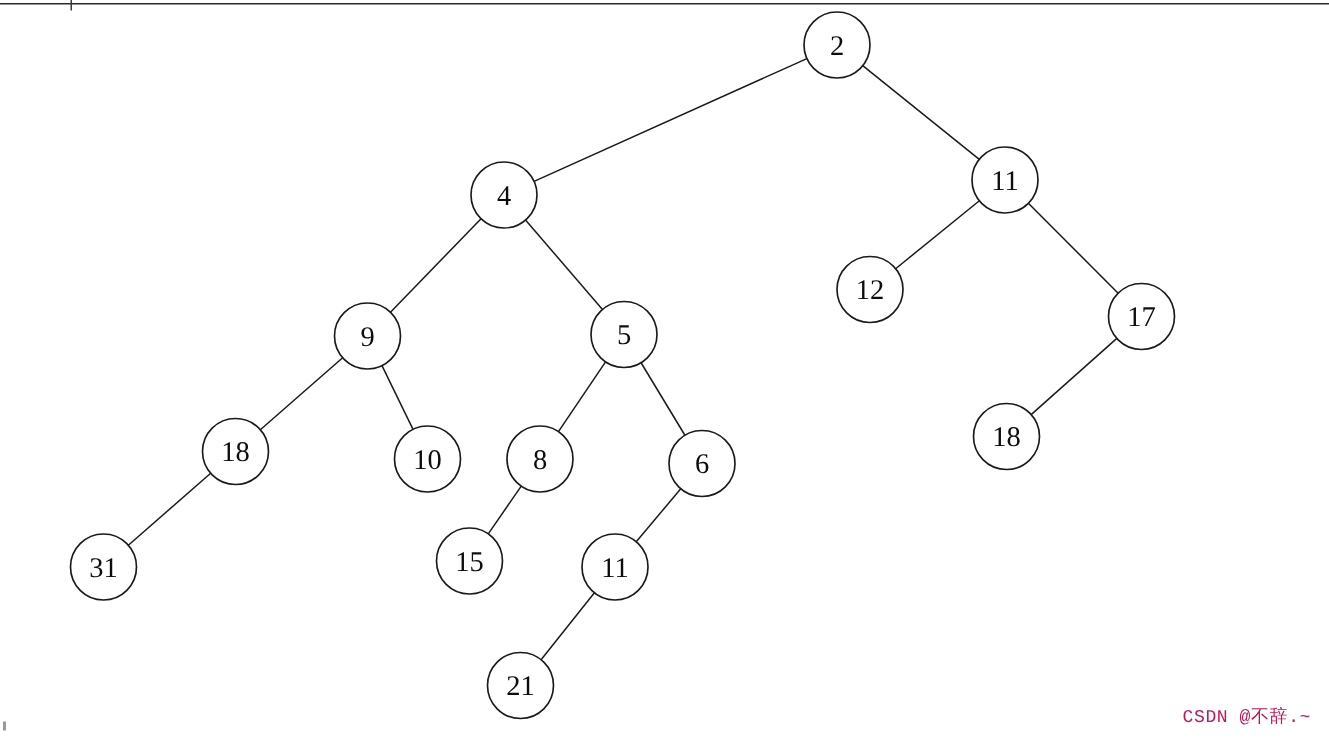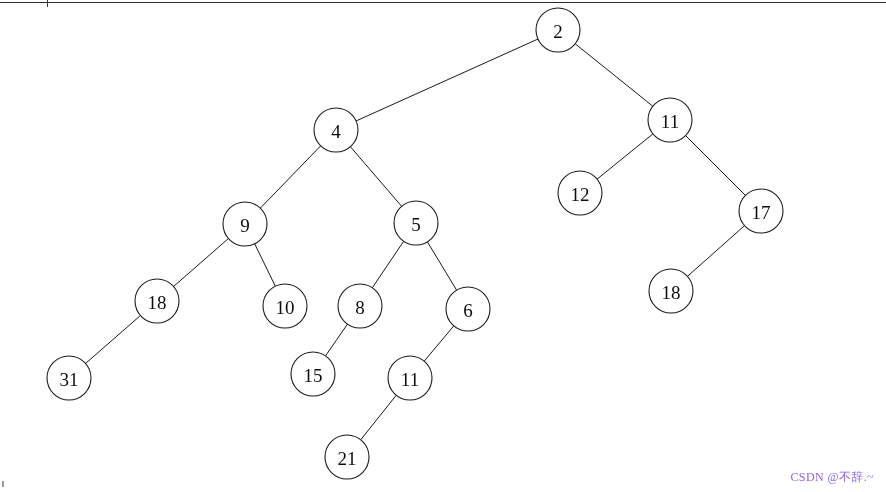--- a/index.html
+++ b/index.html
@@ -67,23 +67,23 @@
     left: 2px;
     bottom: 5px;
     width: 2px;
     height: 6px;
     background: #9a9a9a;
   }
   .watermark {
     position: absolute;
     right: 12px;
     bottom: 6px;
-    font-family: Liberation Serif, serif;
+    font-family: Liberation Mono, monospace;
     font-size: 12px;
-    color: #8b5cf6;
+    color: #be185d;
     letter-spacing: 0.4px;
     white-space: nowrap;
     user-select: none;
   }
 </style>
 </head>
 <body>
 
 <div id="canvas-wrap">
 

